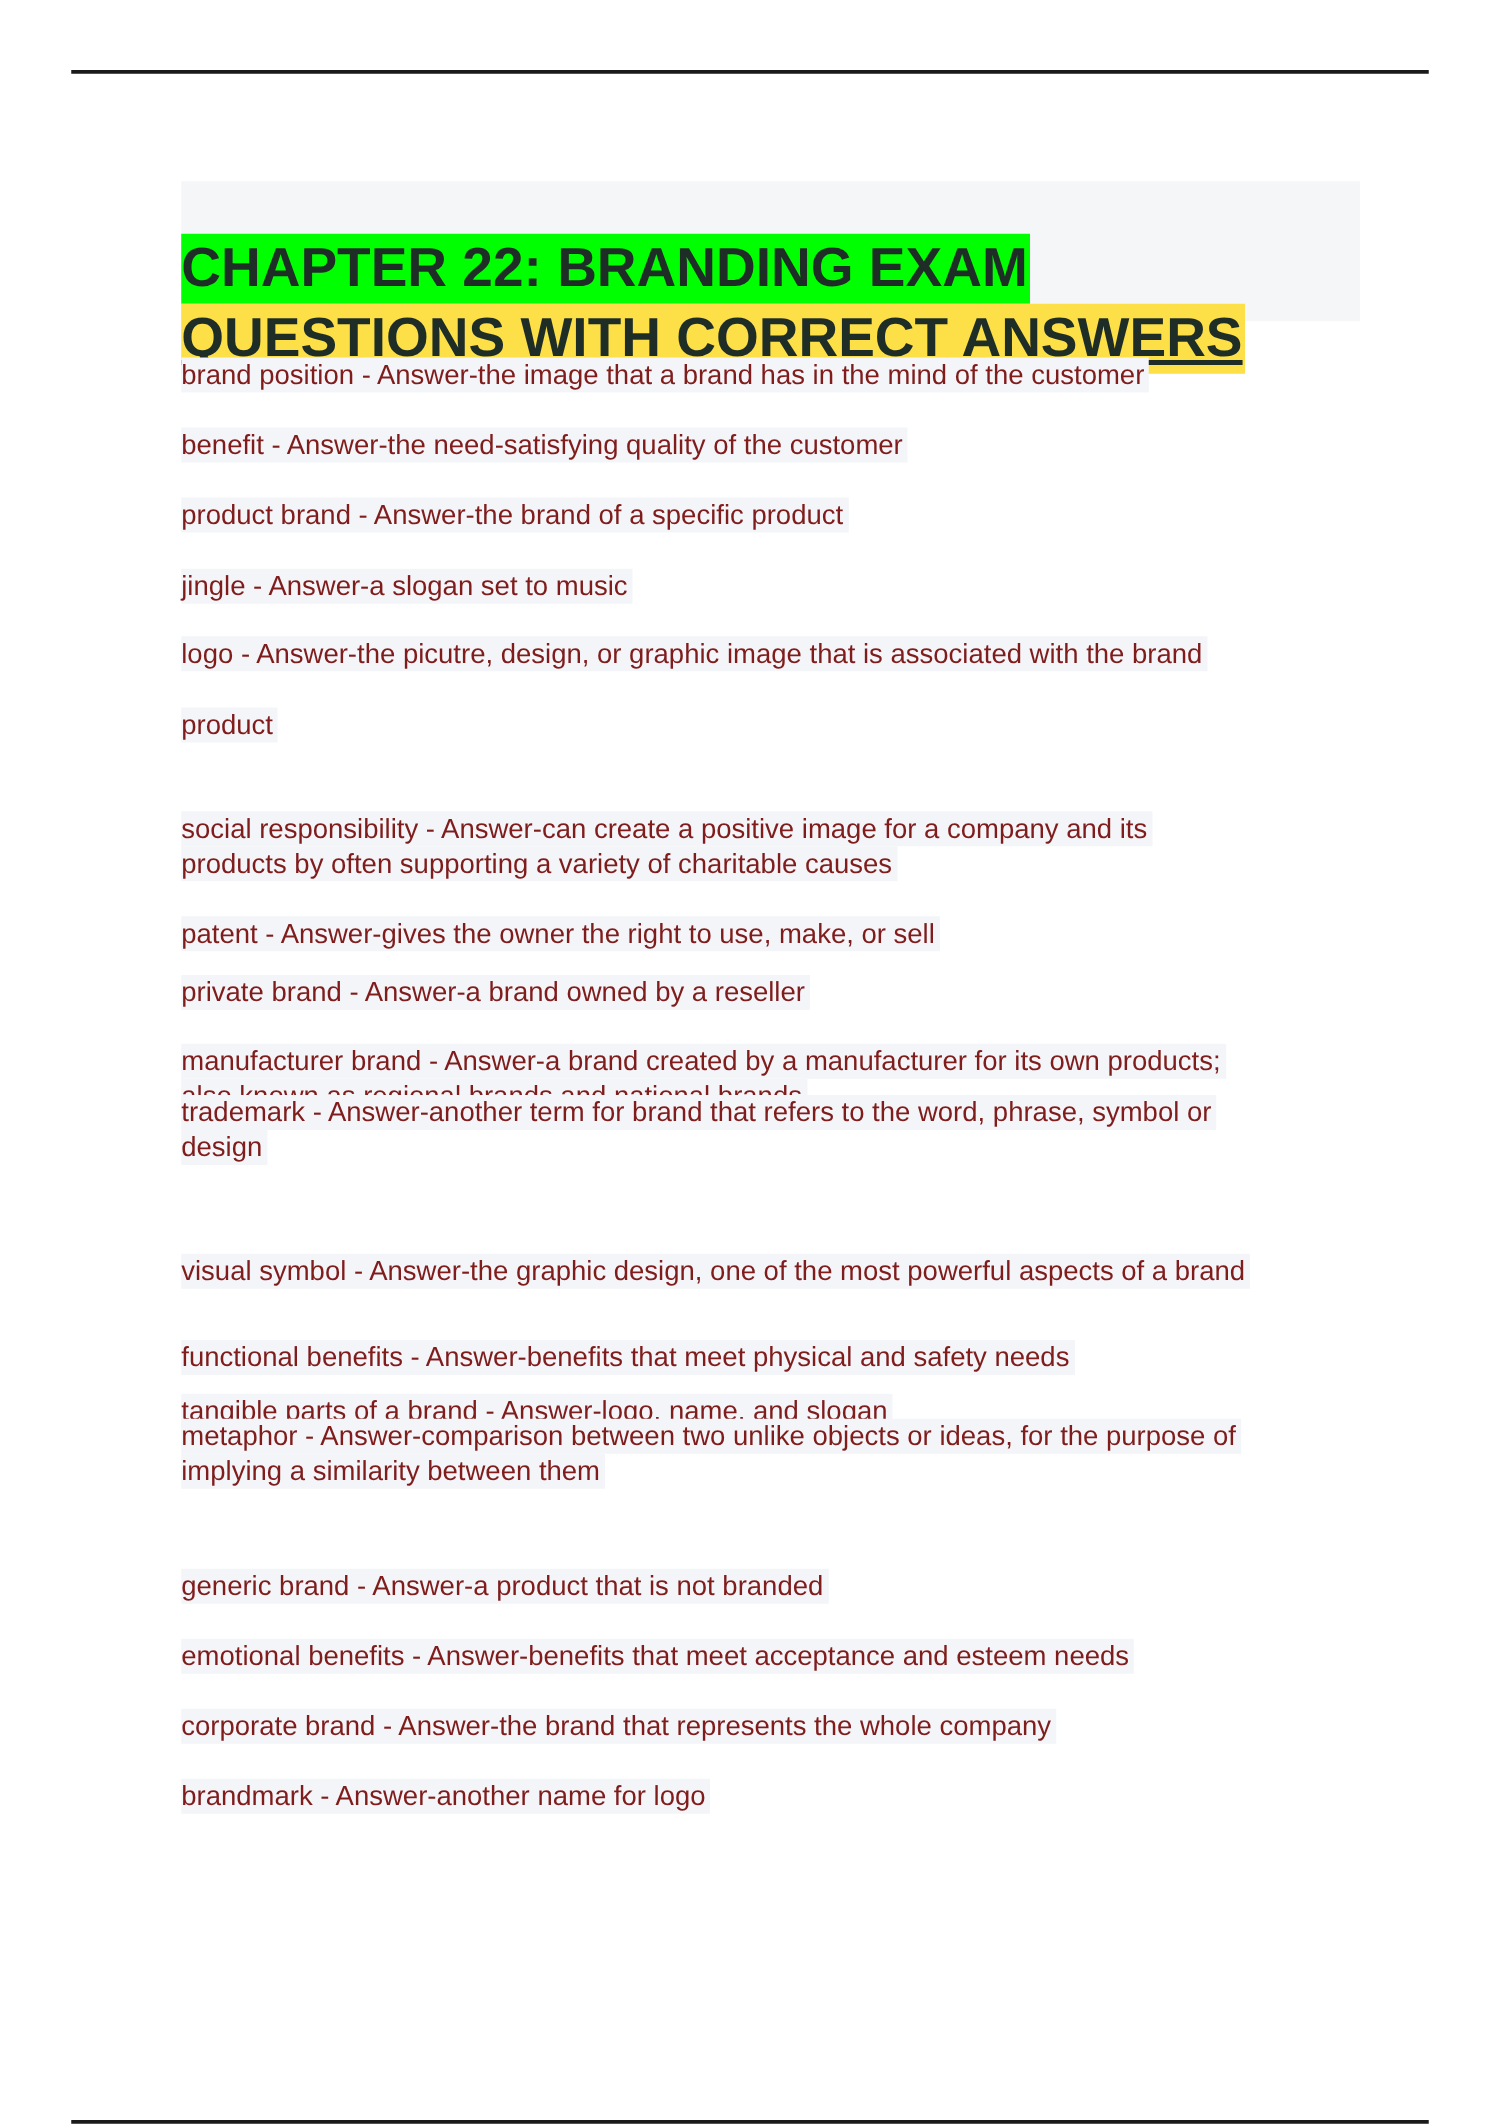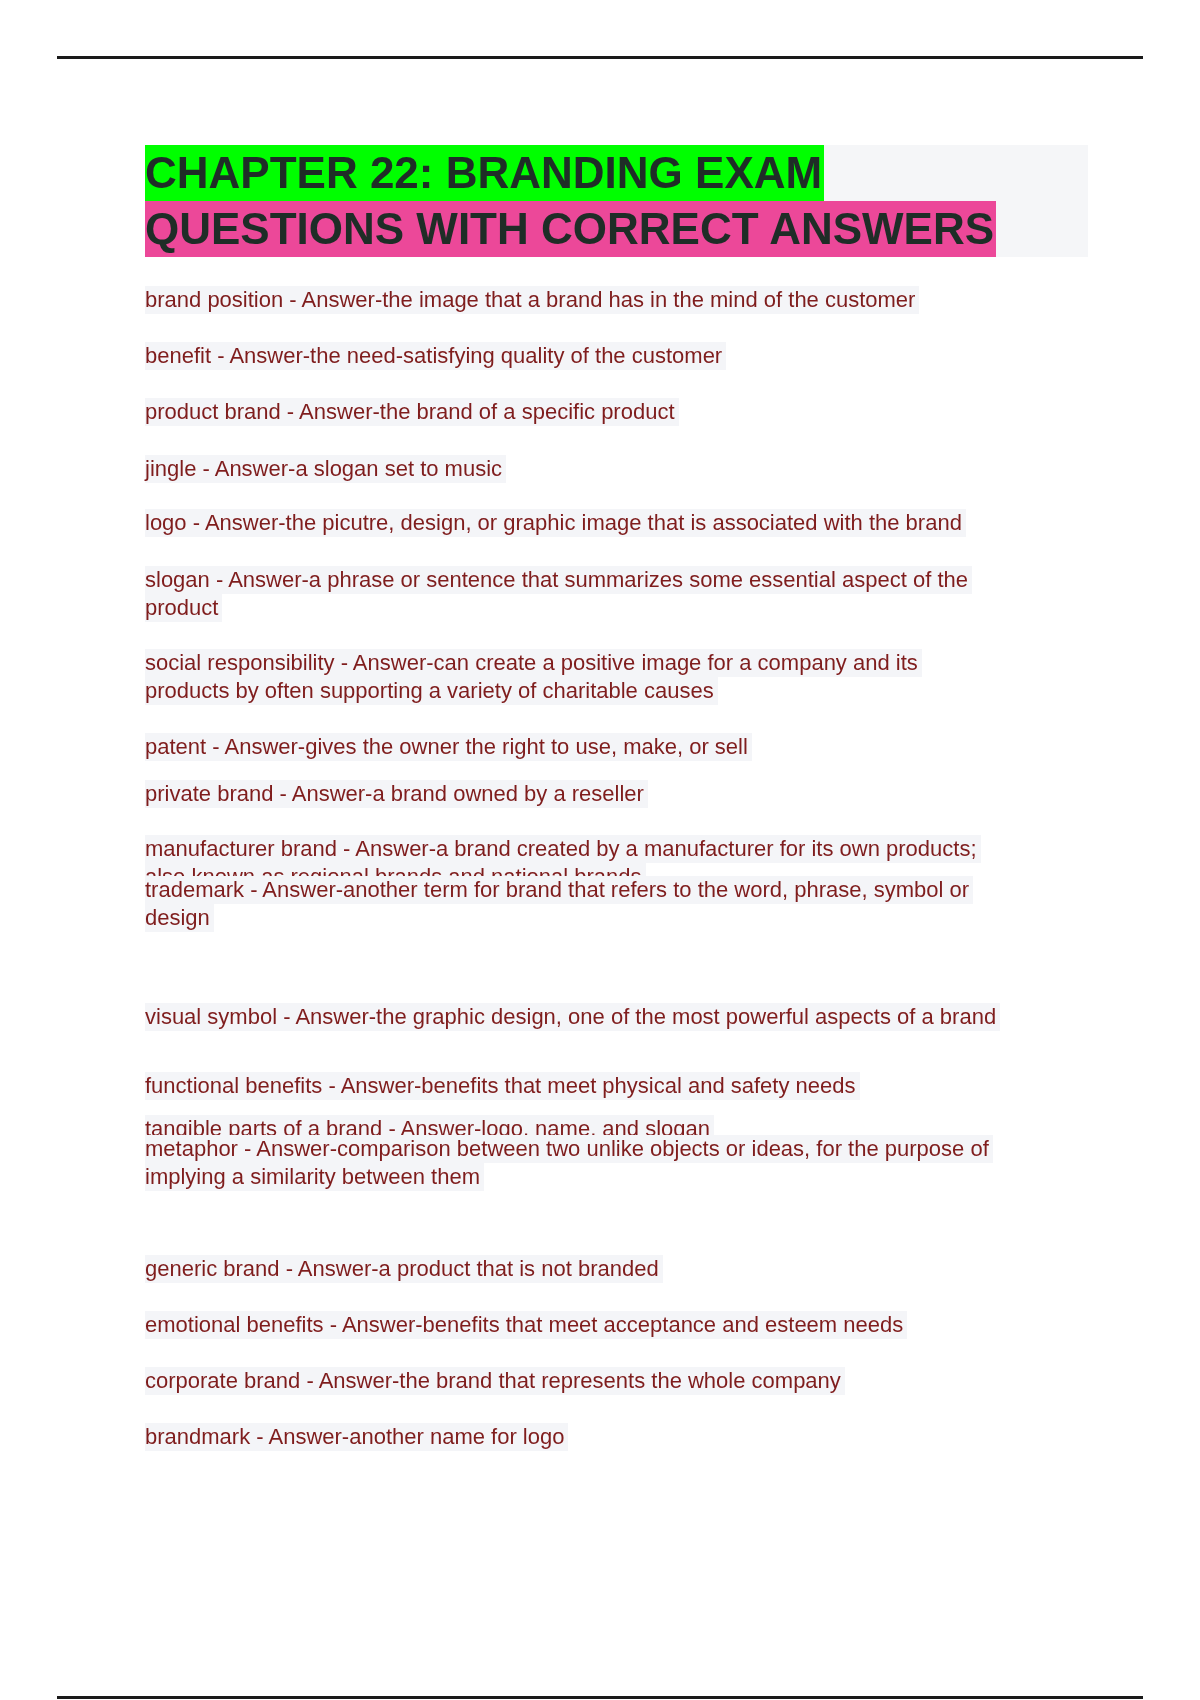--- a/index.html
+++ b/index.html
@@ -4,55 +4,54 @@
 <style>
   html, body { margin: 0; padding: 0; background: #ffffff; }
   body { width: 1200px; height: 1700px; position: relative; overflow: hidden;
          font-family: "Liberation Sans", sans-serif; }
   .rule { position: absolute; left: 57px; width: 1086px; height: 3px; background: #1a1a1a; }
   .rule.top { top: 56px; }
   .rule.bottom { top: 1696px; }
   .title-block { position: absolute; left: 145px; top: 145px; width: 943px; height: 112px;
                  background: #f5f6f8; }
   .title-line { position: absolute; left: 0; font-weight: bold; font-size: 44px;
-                line-height: 56px; color: #1f2d27; padding: 0 2px 0 0; white-space: nowrap; }
+                line-height: 56px; color: #1f2d27; padding: 0 2px 0 0; white-space: nowrap; margin-top: 42px; }
   .title-line.l1 { top: 0; }
   .title-line.l2 { top: 56px; }
   .entry { position: absolute; left: 145px; font-size: 22px; line-height: 28px;
            color: #7f1d1d; }
   .entry .line { display: inline-block; background: #f4f5f8; padding: 0 4px 0 0; white-space: nowrap; }
   .entry .line + .line { display: block; width: max-content; }
 </style>
 </head>
 <body>
 
 <div class="rule top"></div>
 
 <div class="title-block">
   <span class="title-line l1" style="background:#00ff00;">CHAPTER 22: BRANDING EXAM</span>
-  <span class="title-line l2" style="background:#ec4899;">QUESTIONS WITH CORRECT ANSWERS</span>
+  <span class="title-line l2" style="background:#fde047;text-decoration:underline;">QUESTIONS WITH CORRECT ANSWERS</span>
 </div>
 
 <div class="entry" style="top:286px;">
   <span class="line">brand position - Answer-the image that a brand has in the mind of the customer</span>
 </div>
 <div class="entry" style="top:342px;">
   <span class="line">benefit - Answer-the need-satisfying quality of the customer</span>
 </div>
 <div class="entry" style="top:398px;">
   <span class="line">product brand - Answer-the brand of a specific product</span>
 </div>
 <div class="entry" style="top:455px;">
   <span class="line">jingle - Answer-a slogan set to music</span>
 </div>
 <div class="entry" style="top:509px;">
   <span class="line">logo - Answer-the picutre, design, or graphic image that is associated with the brand</span>
 </div>
 <div class="entry" style="top:566px;">
-  <span class="line">slogan - Answer-a phrase or sentence that summarizes some essential aspect of the</span>
   <span class="line">product</span>
 </div>
 <div class="entry" style="top:649px;">
   <span class="line">social responsibility - Answer-can create a positive image for a company and its</span>
   <span class="line">products by often supporting a variety of charitable causes</span>
 </div>
 <div class="entry" style="top:733px;">
   <span class="line">patent - Answer-gives the owner the right to use, make, or sell</span>
 </div>
 <div class="entry" style="top:780px;">

